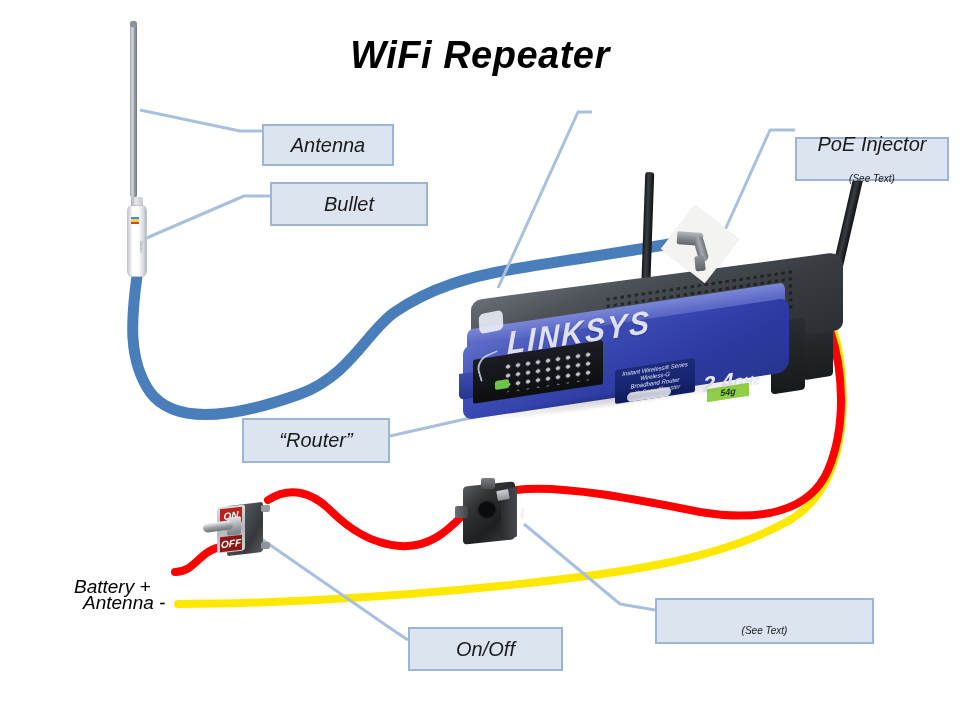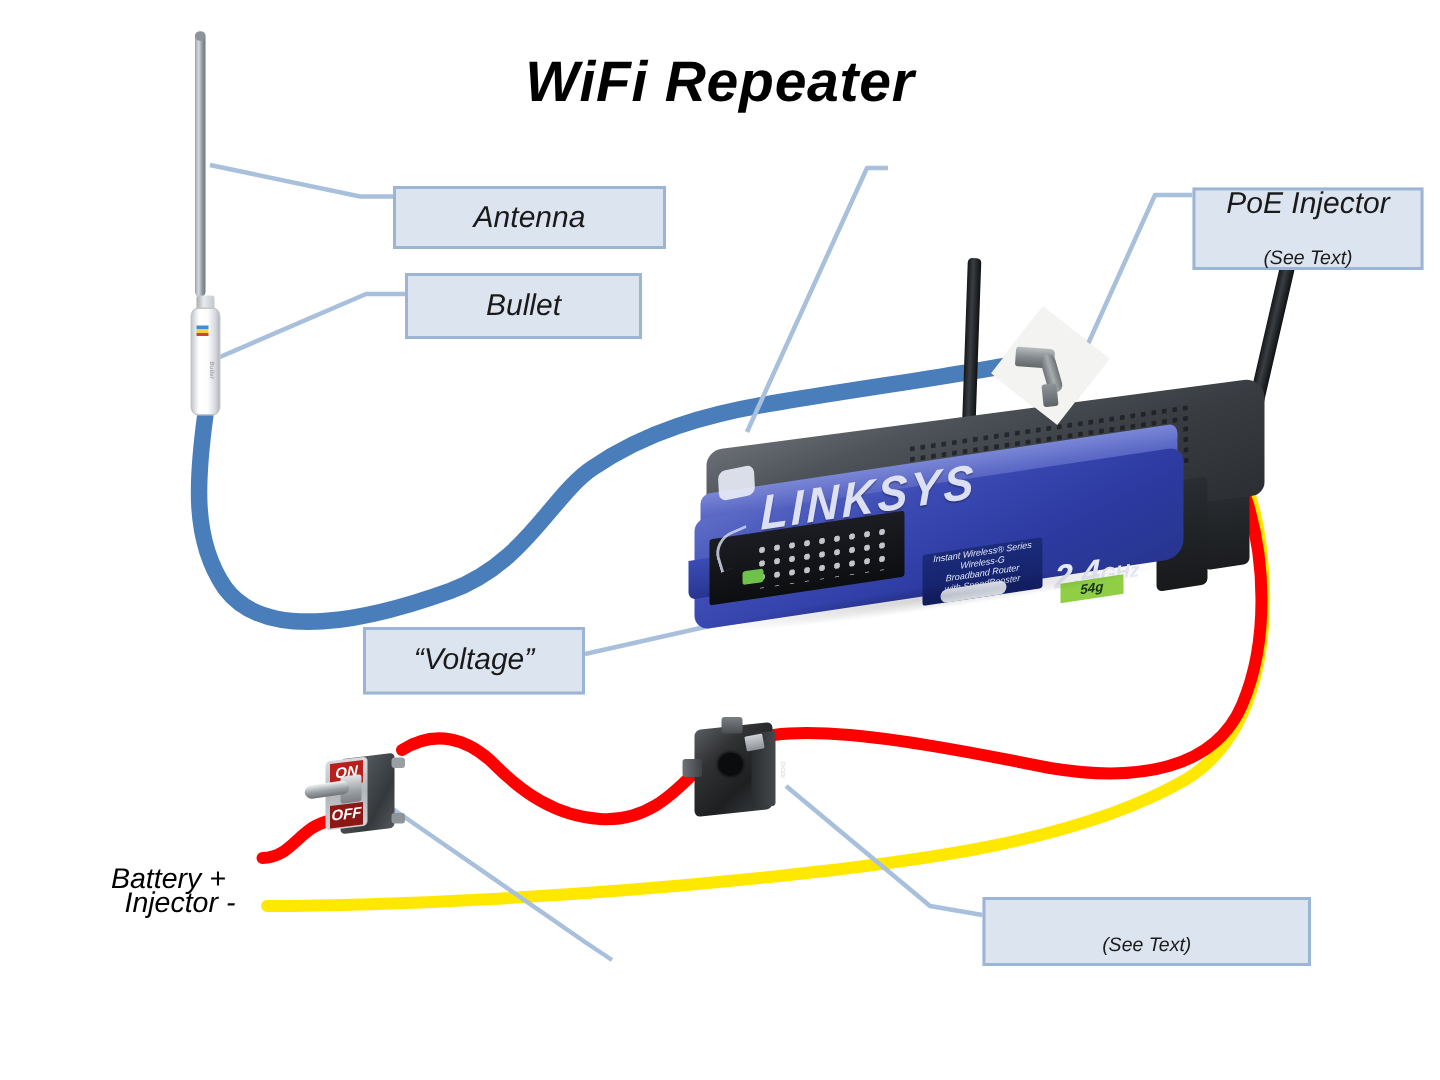--- a/index.html
+++ b/index.html
@@ -47,29 +47,29 @@
     justify-content: center;
     color: #1a1a1a;
     text-align: center;
   }
   .label-box .lb-main {
     font-size: 20px;
     line-height: 1.05;
     white-space: nowrap;
   }
   .label-box .lb-sub {
-    font-size: 13px;
+    font-size: 10px;
     line-height: 1.1;
     margin-top: 18px;
     white-space: nowrap;
   }
-  .lb-antenna   { left:262px; top:124px; width:182px; height:42px; }
+  .lb-antenna   { left:262px; top:124px; width:132px; height:42px; }
   .lb-bullet    { left:270px; top:182px; width:158px; height:44px; }
   .lb-cat5      { left:592px; top:102px; width:155px; height:42px; }
-  .lb-poe       { left:795px; top:125px; width:154px; height:55px; }
+  .lb-poe       { left:795px; top:137px; width:154px; height:44px; }
   .lb-router    { left:242px; top:418px; width:148px; height:45px; }
   .lb-onoff     { left:408px; top:627px; width:155px; height:44px; }
   .lb-vdiode    { left:655px; top:598px; width:219px; height:46px; }
 
   
   .batt-text {
     position: absolute;
     font-size: 19px;
     color: #000000;
     white-space: nowrap;
@@ -500,38 +500,41 @@
     <div id="dd-body"></div>
     <div id="dd-side"></div>
     <div id="dd-tab-top"></div>
     <div id="dd-tab-left"></div>
     <div id="dd-tab-right"></div>
     <div id="dd-hole"></div>
     <div id="dd-label">DIODE</div>
   </div>
 
   <div class="batt-text batt-plus">Battery +</div>
-  <div class="batt-text batt-minus">Injector -</div>
+  <div class="batt-text batt-minus">Antenna -</div>
 
   <div class="label-box lb-antenna">
     <div class="lb-main">Antenna</div>
   </div>
 
   <div class="label-box lb-bullet">
     <div class="lb-main">Bullet</div>
   </div>
 
 
   <div class="label-box lb-poe">
     <div class="lb-main">PoE Injector</div>
     <div class="lb-sub">(See Text)</div>
   </div>
 
   <div class="label-box lb-router">
-    <div class="lb-main">“Voltage”</div>
-  </div>
-
+    <div class="lb-main">“Router”</div>
+  </div>
+
+  <div class="label-box lb-onoff">
+    <div class="lb-main">On/Off</div>
+  </div>
 
   <div class="label-box lb-vdiode">
     <div class="lb-sub">(See Text)</div>
   </div>
 
 </div>
 
 </body></html>

